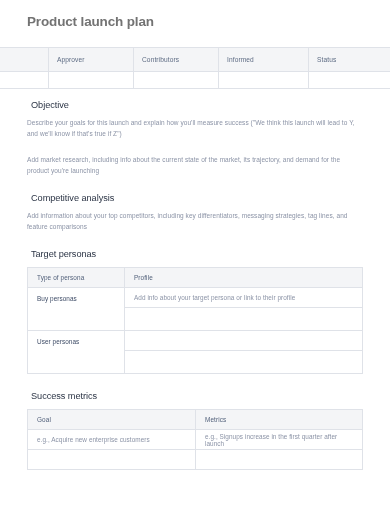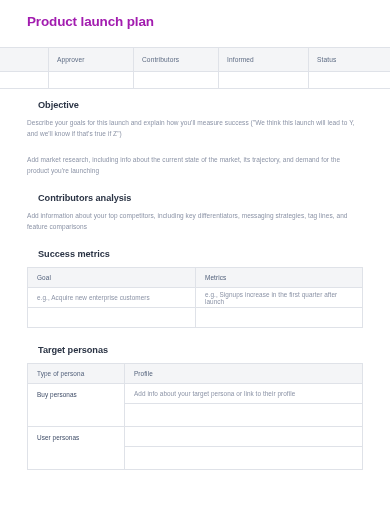--- a/index.html
+++ b/index.html
@@ -25,21 +25,21 @@
   }
 
   
   .doc-title {
     position: absolute;
     left: 27px;
     top: 13px;
     font-size: 13.5px;
     font-weight: bold;
     letter-spacing: -0.15px;
-    color: #a21caf;
+    color: #737373;
     line-height: 17px;
   }
 
   
   .raci-wrap {
     position: absolute;
     left: -52px;
     top: 47px;
     width: 495px;
   }
@@ -84,22 +84,22 @@
 
   .section {
     margin-bottom: 16px;
   }
   .section:last-child { margin-bottom: 0; }
 
   .sec-head {
     font-size: 9.2px;
     color: #2b3445;
     letter-spacing: -0.05px;
-    margin: 0 0 7px 11px;
-    font-weight: bold;
+    margin: 0 0 7px 4px;
+    font-weight: normal;
     line-height: 12px;
   }
 
   .sec-body {
     font-size: 6.5px;
     line-height: 10.5px;
     color: #8b93a6;
     letter-spacing: 0.06px;
     margin: 0;
     max-width: 330px;
@@ -194,22 +194,54 @@
     <div class="section">
       <h2 class="sec-head">Objective</h2>
       <p class="sec-body">Describe your goals for this launch and explain how you'll measure success ("We think this launch will lead to Y, and we'll know if that's true if Z")</p>
     </div>
 
     <div class="section">
       <p class="sec-body">Add market research, including info about the current state of the market, its trajectory, and demand for the product you're launching</p>
     </div>
 
     <div class="section">
-      <h2 class="sec-head">Contributors analysis</h2>
+      <h2 class="sec-head">Competitive analysis</h2>
       <p class="sec-body">Add information about your top competitors, including key differentiators, messaging strategies, tag lines, and feature comparisons</p>
+    </div>
+
+    <div class="section">
+      <h2 class="sec-head">Target personas</h2>
+      <table class="grid personas">
+        <colgroup>
+            <col class="p0">
+            <col class="p1">
+          </colgroup>
+        <thead>
+          <tr>
+            <th>Type of persona</th>
+            <th>Profile</th>
+          </tr>
+        </thead>
+        <tbody>
+          <tr>
+            <td class="label persona-name" rowspan="2">Buy personas</td>
+            <td>Add info about your target persona or link to their profile</td>
+          </tr>
+          <tr>
+            <td class="tall"></td>
+          </tr>
+          <tr>
+            <td class="label persona-name" rowspan="2">User personas</td>
+            <td></td>
+          </tr>
+          <tr>
+            <td class="tall"></td>
+          </tr>
+        </tbody>
+      </table>
     </div>
 
     <div class="section">
       <h2 class="sec-head">Success metrics</h2>
       <table class="grid metrics">
         <colgroup>
             <col class="m0">
             <col class="m1">
           </colgroup>
         <thead>
@@ -224,46 +256,14 @@
             <td>e.g., Signups increase in the first quarter after launch</td>
           </tr>
           <tr>
             <td></td>
             <td></td>
           </tr>
         </tbody>
       </table>
     </div>
 
-    <div class="section">
-      <h2 class="sec-head">Target personas</h2>
-      <table class="grid personas">
-        <colgroup>
-            <col class="p0">
-            <col class="p1">
-          </colgroup>
-        <thead>
-          <tr>
-            <th>Type of persona</th>
-            <th>Profile</th>
-          </tr>
-        </thead>
-        <tbody>
-          <tr>
-            <td class="label persona-name" rowspan="2">Buy personas</td>
-            <td>Add info about your target persona or link to their profile</td>
-          </tr>
-          <tr>
-            <td class="tall"></td>
-          </tr>
-          <tr>
-            <td class="label persona-name" rowspan="2">User personas</td>
-            <td></td>
-          </tr>
-          <tr>
-            <td class="tall"></td>
-          </tr>
-        </tbody>
-      </table>
-    </div>
-
   </div>
 </div>
 
 </body></html>

